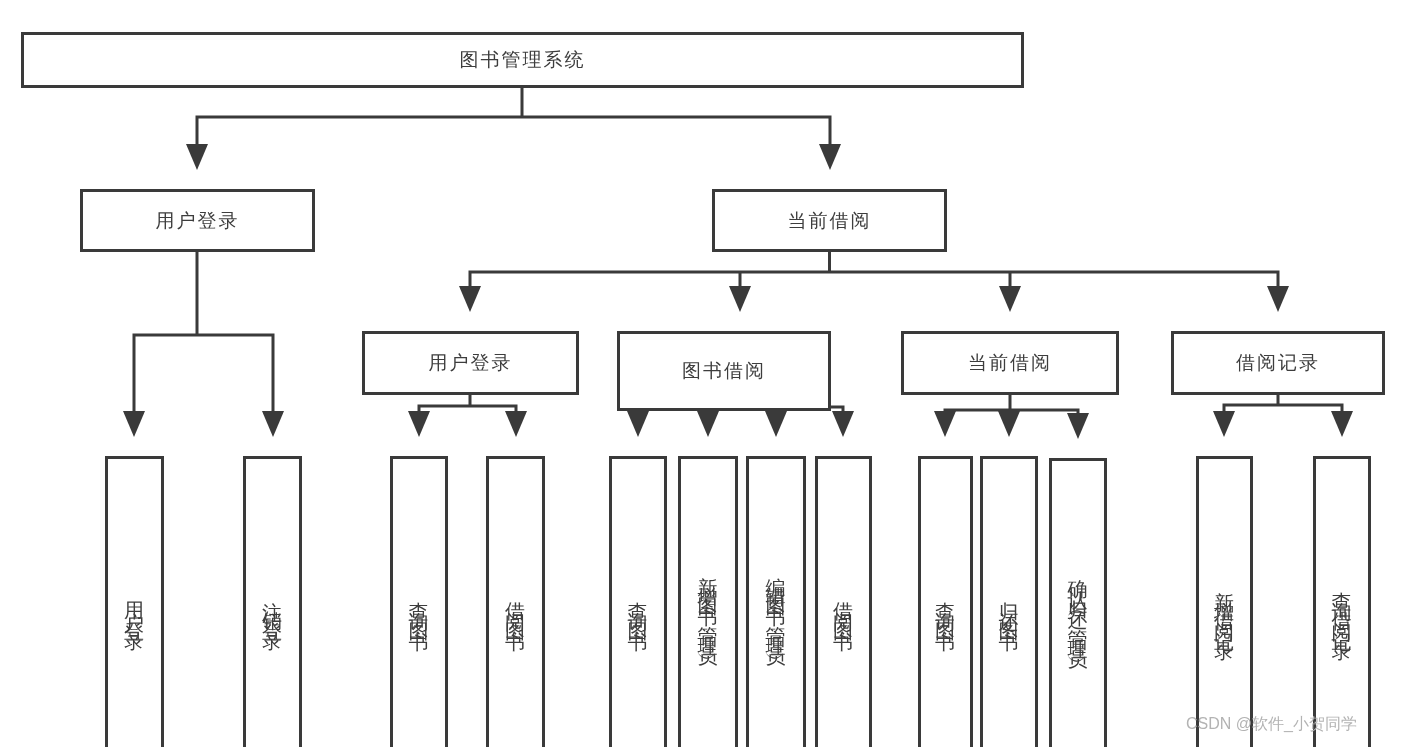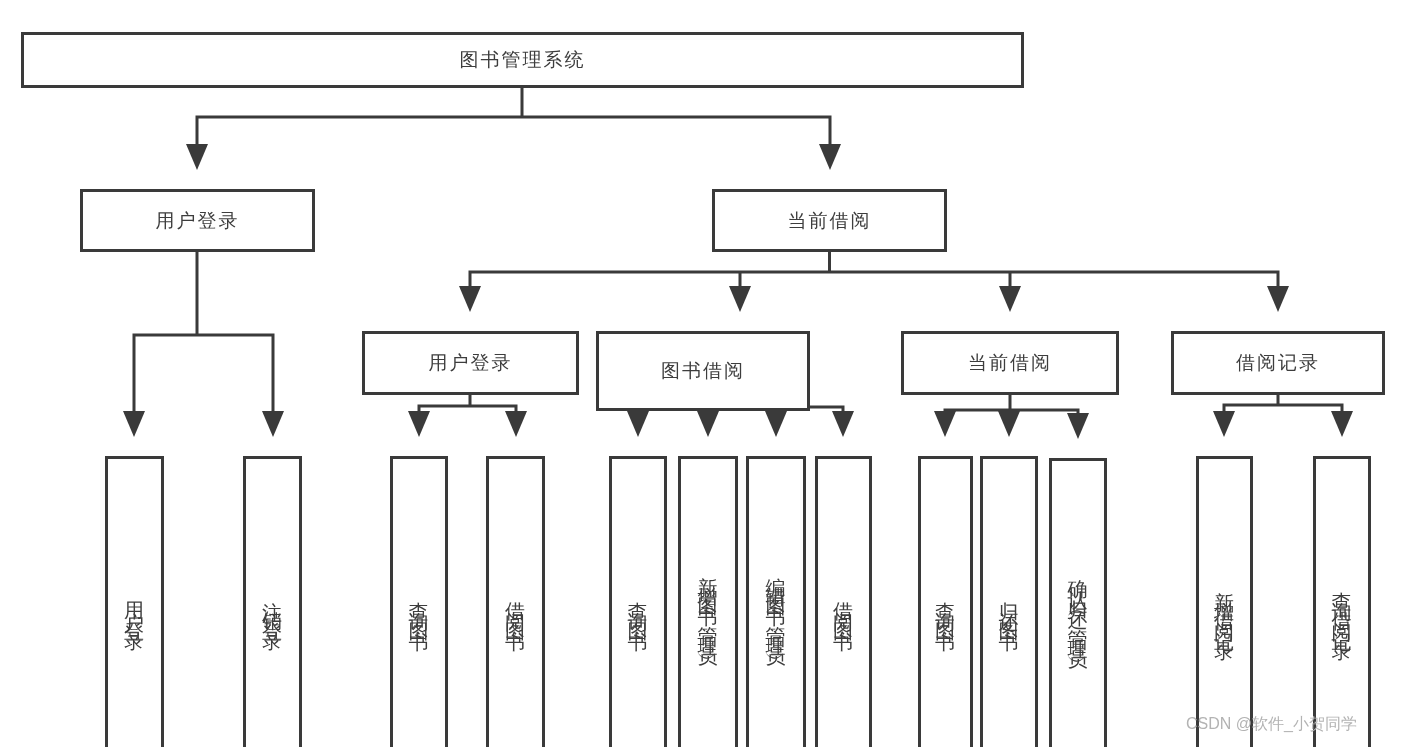--- a/index.html
+++ b/index.html
@@ -114,21 +114,21 @@
   <div class="box hbox" style="left:80px;top:170px;width:235px;height:63px">
     <span class="label">用户登录</span>
   </div>
   <div class="box hbox" style="left:712px;top:170px;width:235px;height:63px">
     <span class="label">当前借阅</span>
   </div>
 
   <div class="box hbox" style="left:362px;top:312px;width:217px;height:64px">
     <span class="label">用户登录</span>
   </div>
-  <div class="box hbox" style="left:596px;top:312px;width:214px;height:80px">
+  <div class="box hbox" style="left:617px;top:312px;width:214px;height:80px">
     <span class="label">图书借阅</span>
   </div>
   <div class="box hbox" style="left:901px;top:312px;width:218px;height:64px">
     <span class="label">当前借阅</span>
   </div>
   <div class="box hbox" style="left:1171px;top:312px;width:214px;height:64px">
     <span class="label">借阅记录</span>
   </div>
 
   <div class="box vbox" style="left:105px;top:437px;width:59px;height:299px">

